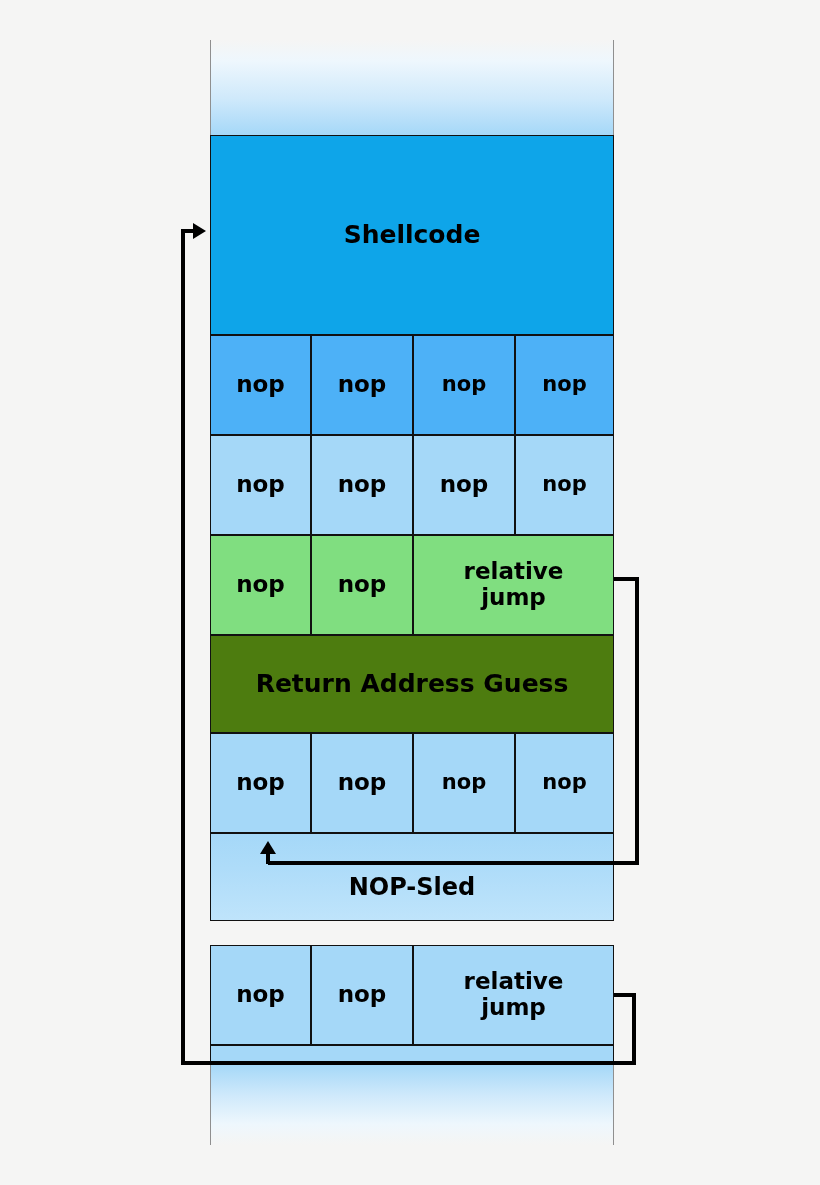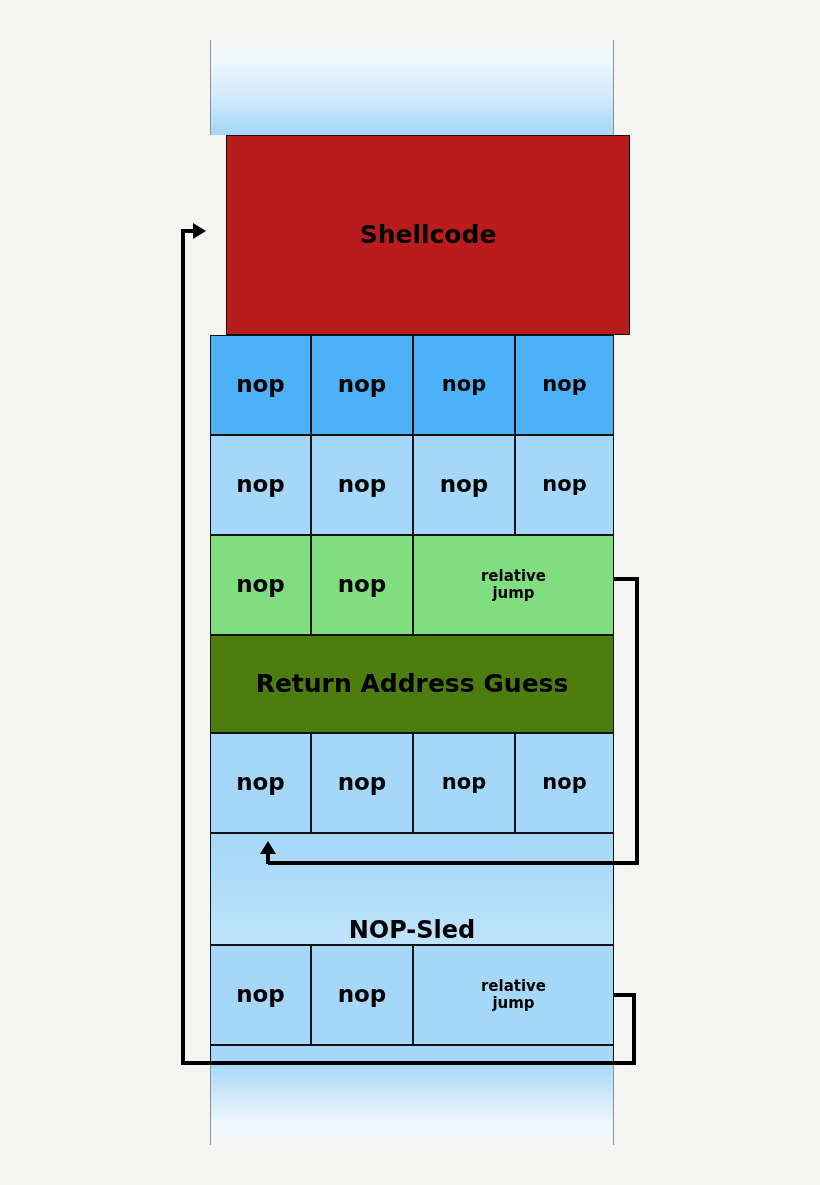--- a/index.html
+++ b/index.html
@@ -35,33 +35,33 @@
   }
   .fade-bottom{
     border-left:1.6px solid #8f8f8f;
     border-right:1.6px solid #8f8f8f;
     background:linear-gradient(to bottom,#a5d8f8 0%,#cfe9fb 38%,#eef7fd 74%,#f5f5f4 100%);
   }
 
   .bordered{border:1.8px solid #111;}
   .cell{border:1.6px solid #111;}
 
-  .yellow{background:#b91c1c;margin-left:16px;}
+  .yellow{background:#0ea5e9;}
   .blue-bright{background:#4db1f7;}
   .blue-light{background:#a5d8f8;}
   .green{background:#80de80;}
   .red{background:#4d7c0f;}
   .sled{
     background:linear-gradient(to bottom,#a5d8f8 0%,#aedcf9 40%,#bfe4fb 100%);
   }
   .strip{background:#a5d8f8;}
 
   .t-nop{font-size:23px;}
   .t-nop-sm{font-size:21px;}
-  .t-jump{font-size:15px;}
+  .t-jump{font-size:23px;}
   .t-big{font-size:25px;}
   .t-sled{font-size:24px;}
 
   
   .line{position:absolute;background:#000;}
   .arrowhead{position:absolute;width:0;height:0;}
   .arrow-right{
     border-top:8px solid transparent;
     border-bottom:8px solid transparent;
     border-left:13px solid #000;
@@ -138,21 +138,21 @@
       <span>nop</span>
     </div>
     <div class="blk cell blue-light t-nop-sm" style="left:413px;top:733px;width:102px;height:100px;">
       <span>nop</span>
     </div>
     <div class="blk cell blue-light t-nop-sm" style="left:515px;top:733px;width:99px;height:100px;">
       <span>nop</span>
     </div>
   </div>
 
-  <div class="blk stack-col bordered sled t-sled" style="top:833px;height:112px;align-items:flex-end;padding-top:40px;">
+  <div class="blk stack-col bordered sled t-sled" style="top:833px;height:88px;align-items:flex-start;padding-top:40px;">
     <span>NOP-Sled</span>
   </div>
 
   <div>
     <div class="blk cell blue-light t-nop" style="left:210px;top:945px;width:101px;height:100px;">
       <span>nop</span>
     </div>
     <div class="blk cell blue-light t-nop" style="left:311px;top:945px;width:102px;height:100px;">
       <span>nop</span>
     </div>

